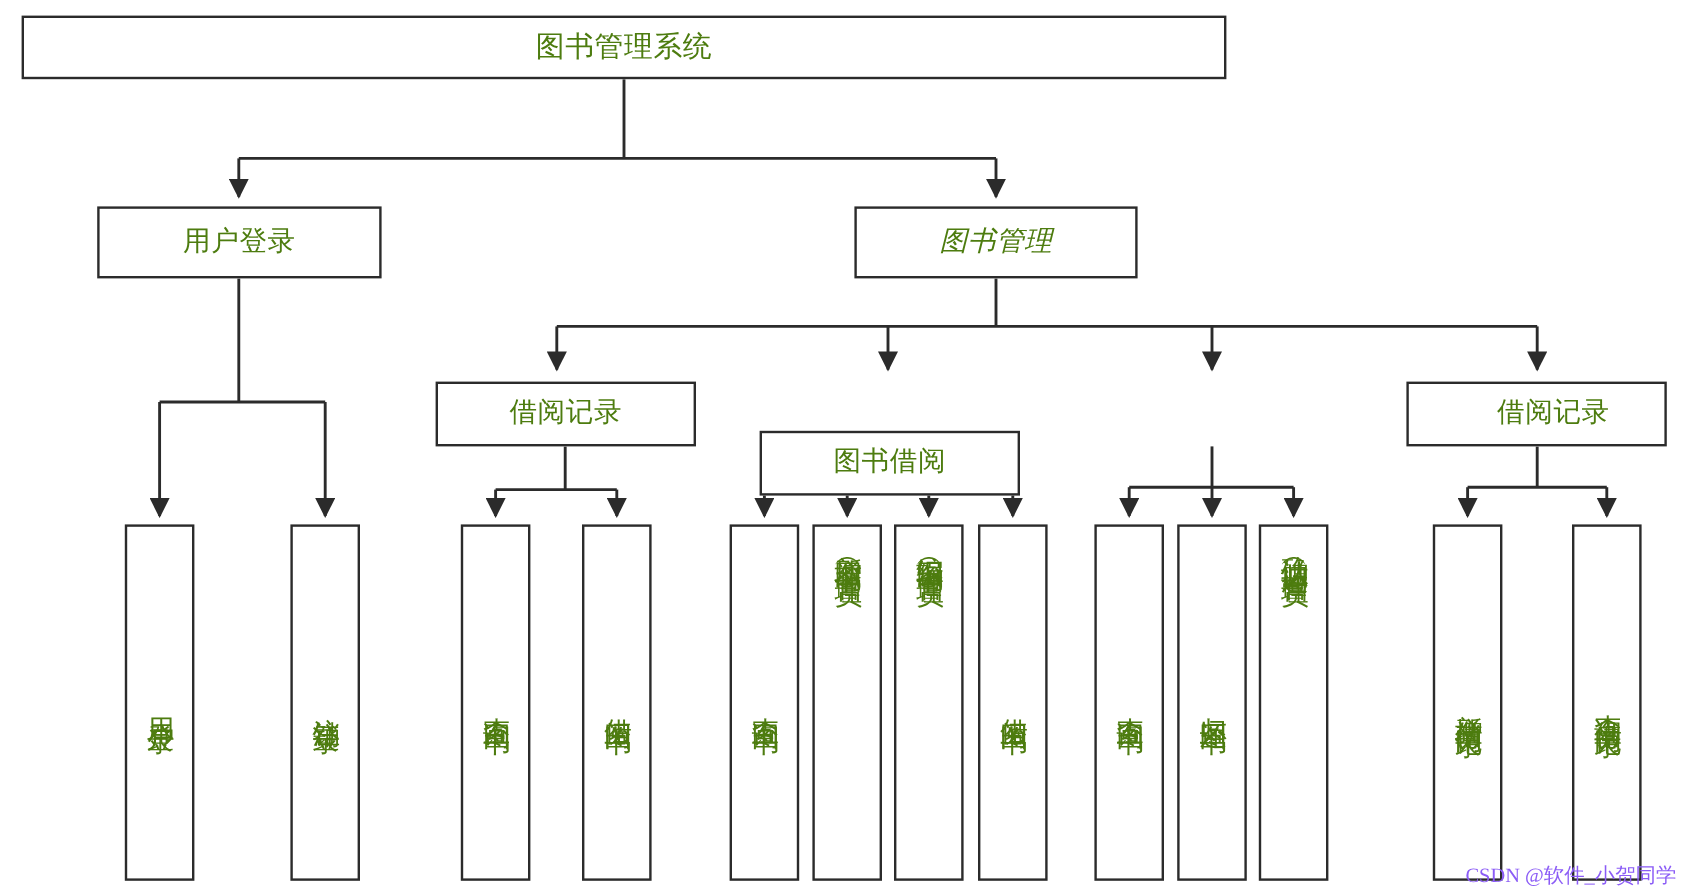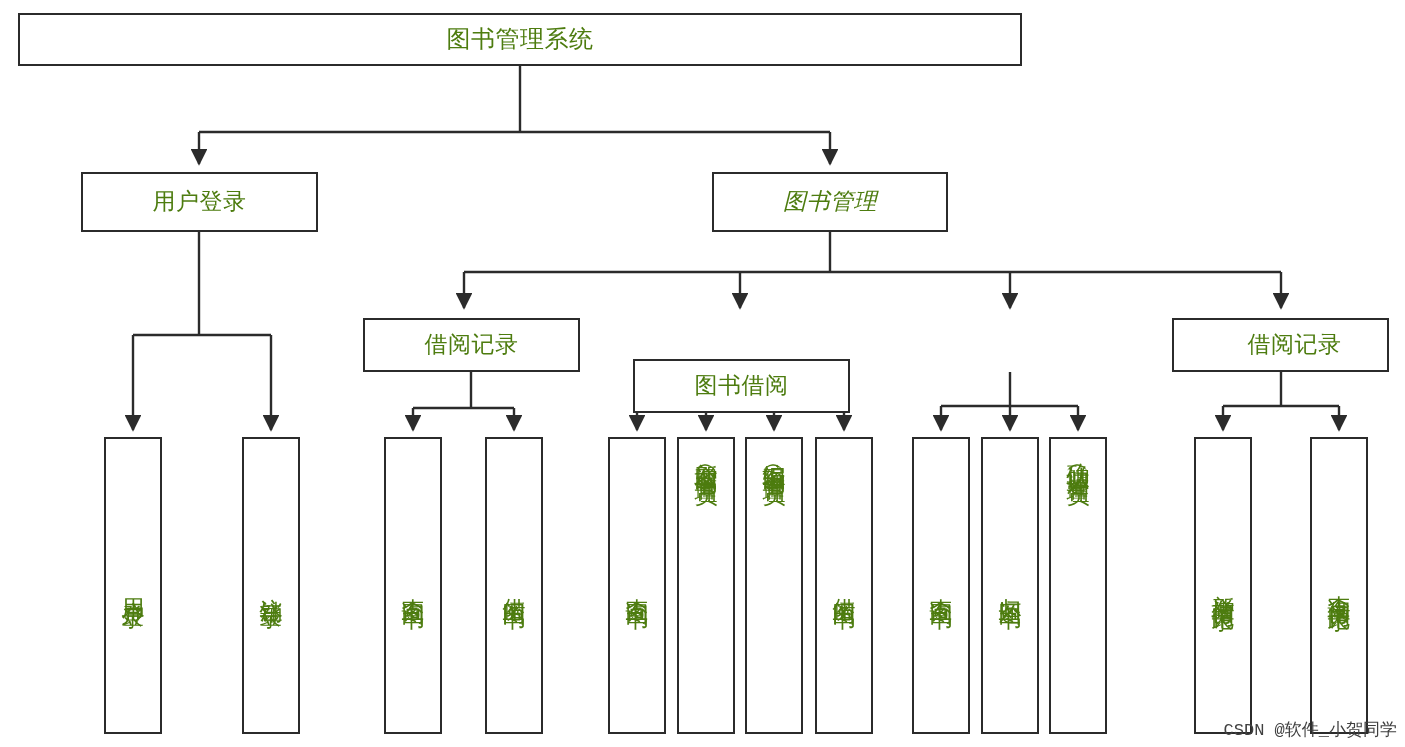--- a/index.html
+++ b/index.html
@@ -69,22 +69,22 @@
   
   .node.v.top {
     align-items: flex-start;
     padding-top: 6px;
   }
   .watermark {
     position: absolute;
     right: 8px;
     bottom: 6px;
     font-size: 17px;
-    color: #404040;
-    font-family: Liberation Mono, monospace;
+    color: #8b5cf6;
+    font-family: Liberation Serif, serif;
     white-space: nowrap;
     user-select: none;
   }
 </style>
 </head>
 <body>
 
 <div id="canvas">
 
   <svg id="edges" viewBox="0 0 1405 747" xmlns="http://www.w3.org/2000/svg">

